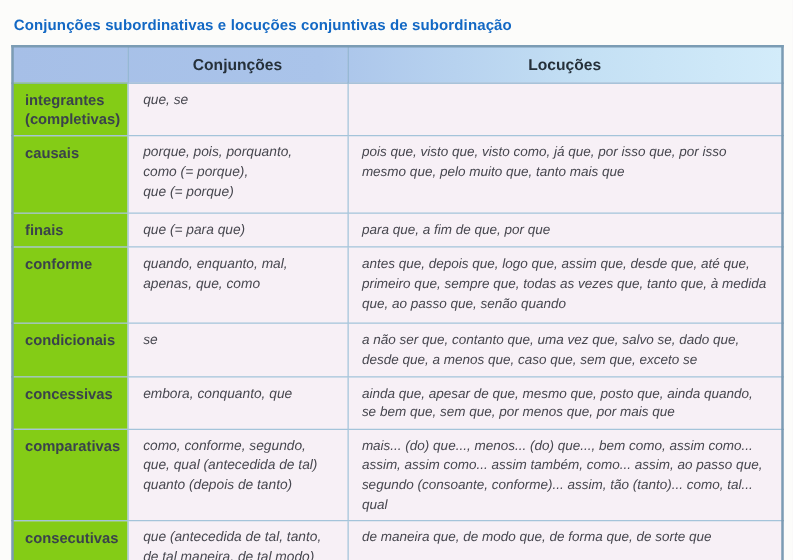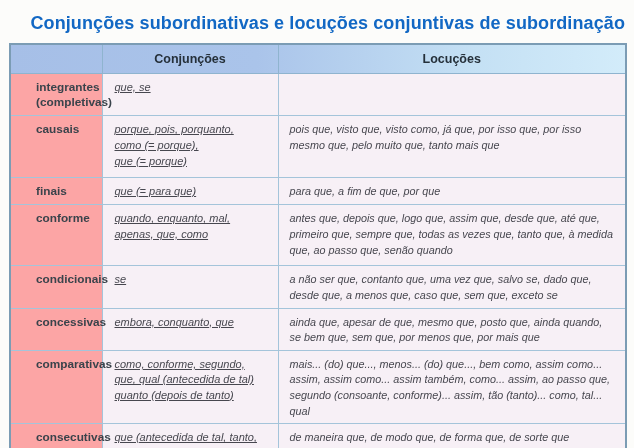--- a/index.html
+++ b/index.html
@@ -10,24 +10,23 @@
     background: #fcfcfa;
     font-family: "Liberation Sans", sans-serif;
     overflow: hidden;
   }
   .page {
     padding: 8px 9px 0 9px;
   }
   .title {
     color: #1268c4;
     font-weight: bold;
-    font-size: 18px;
+    font-size: 12px;
     letter-spacing: 0.1px;
     margin: 5px 0 9px 2px;
-    text-align: right;
   }
   table.grammar {
     border-collapse: collapse;
     table-layout: fixed;
     width: 616px;
     background: #f7f0f6;
     border: 2px solid #7b9cb4;
   }
   col.c-cat  { width: 92px; }
   col.c-conj { width: 176px; }
@@ -44,36 +43,35 @@
     color: #25303a;
     text-align: center;
     vertical-align: middle;
     padding: 2px 7px;
   }
   td {
     border: 1px solid #a4c4da;
     vertical-align: top;
   }
   td.cat {
-    background: #fca5a5;
+    background: #84cc16;
     font-weight: bold;
     font-size: 11.8px;
     color: #3a434b;
-    padding: 6px 4px 4px 25px;
+    padding: 6px 4px 4px 9px;
     white-space: pre-line;
     line-height: 1.35;
   }
   td.conj {
     font-style: italic;
     font-size: 11px;
     color: #47474f;
     padding: 6px 6px 4px 12px;
     white-space: pre-line;
     line-height: 1.42;
-    text-decoration: underline;
   }
   td.loc {
     font-style: italic;
     font-size: 10.8px;
     color: #47474f;
     padding: 6px 10px 4px 11px;
     line-height: 1.45;
   }
   
   tbody tr:nth-child(1) { height: 40px; }

